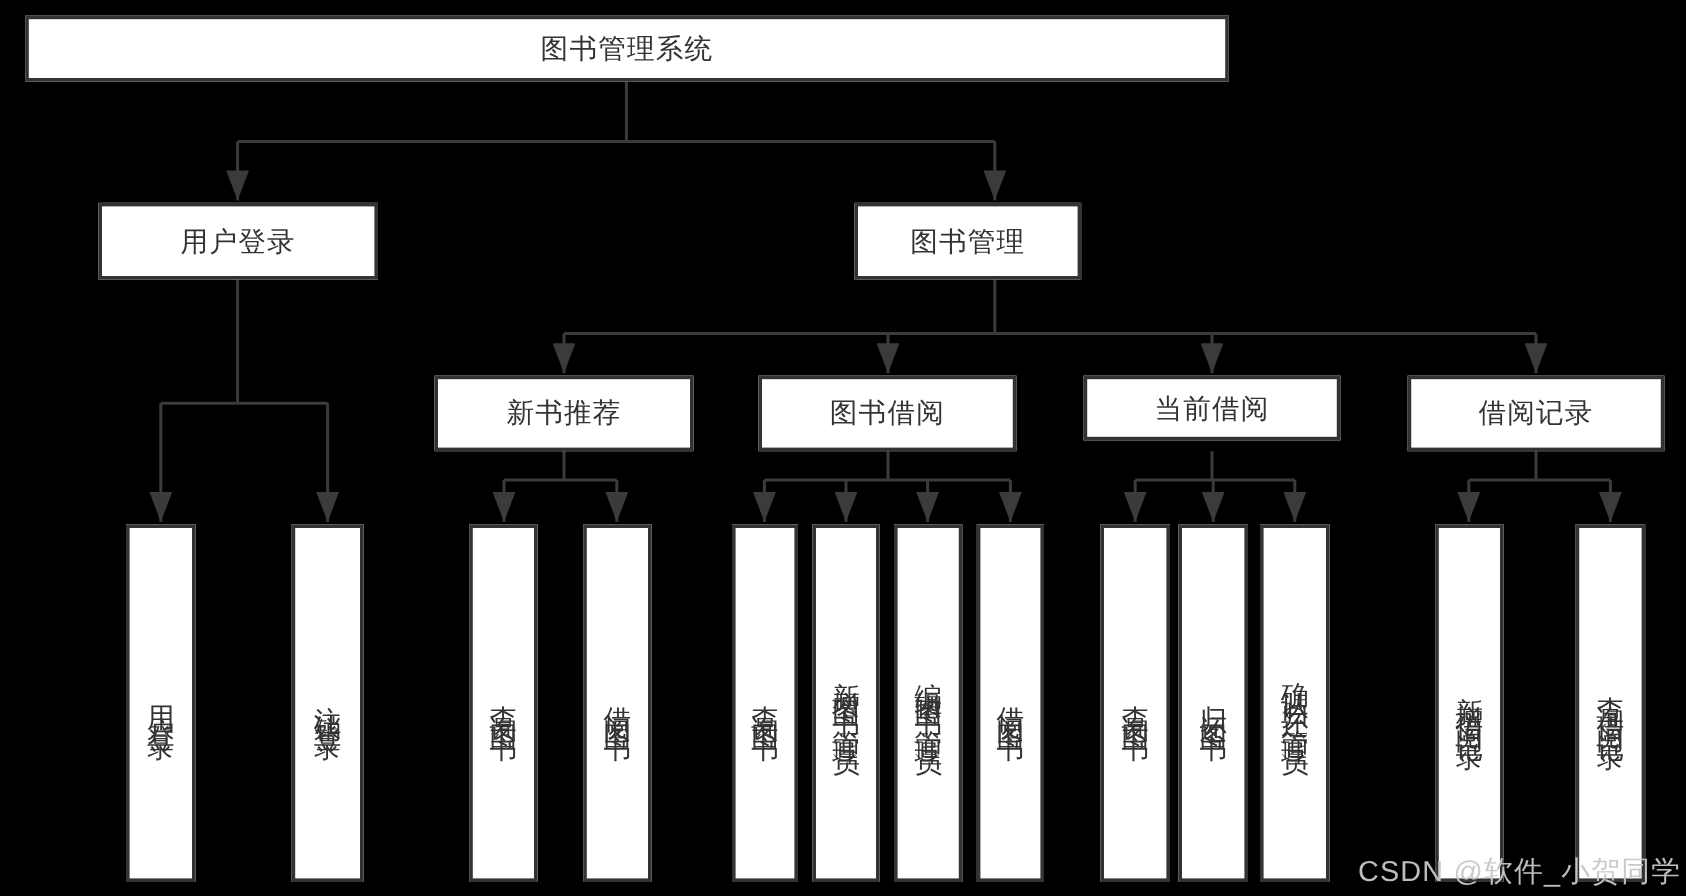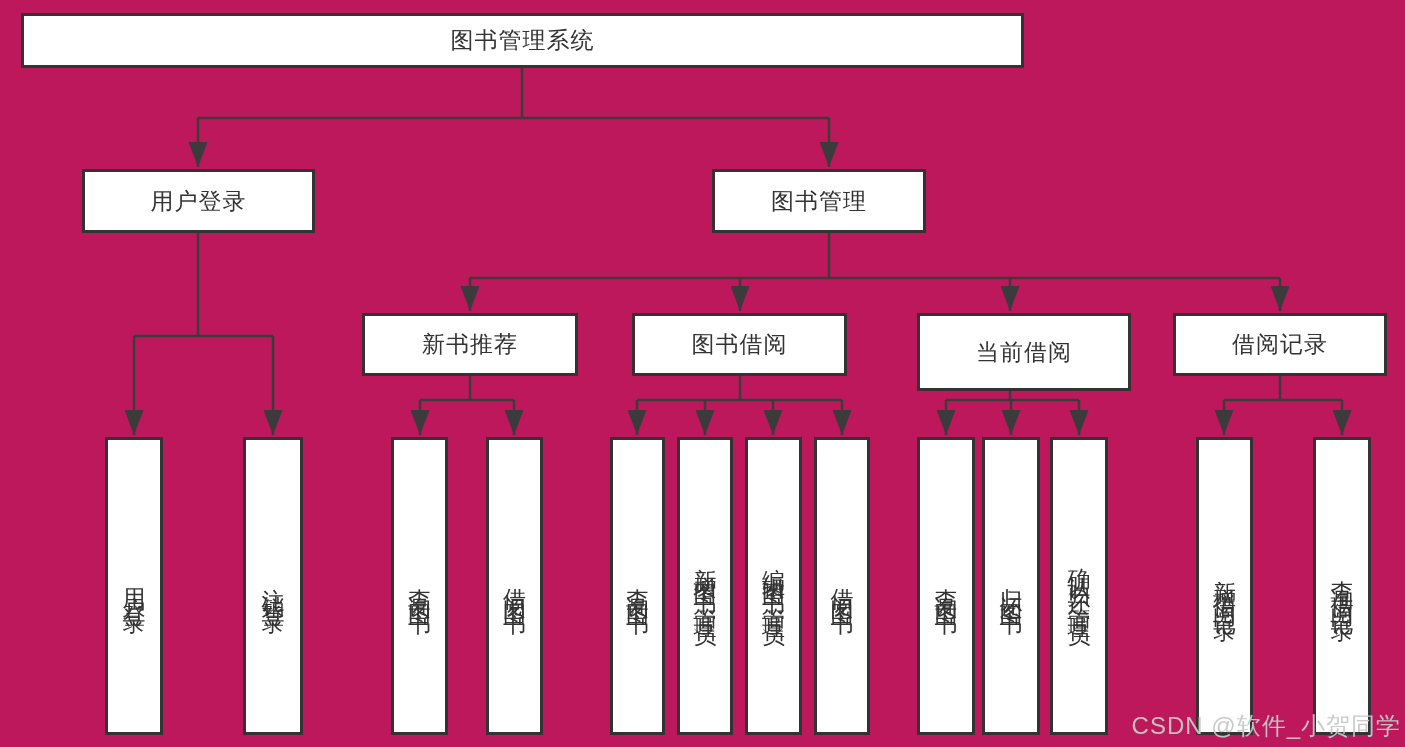--- a/index.html
+++ b/index.html
@@ -1,40 +1,40 @@
 <!DOCTYPE html>
 <html><head>
 <meta charset="utf-8">
 <style>
   html,body{margin:0;padding:0;background:#ffffff;}
   #canvas{
-    position:relative;width:1405px;height:747px;background:#be185d;overflow:hidden;
+    position:relative;width:1405px;height:747px;background:#000000;overflow:hidden;
     font-family:"Liberation Sans","DejaVu Sans",sans-serif;color:#333333;
   }
   #wires{position:absolute;left:0;top:0;width:1405px;height:747px;}
   .node{
     position:absolute;box-sizing:border-box;border:3px solid #333333;background:#ffffff;
     display:flex;align-items:center;justify-content:center;
     font-size:23px;letter-spacing:1px;color:#333333;
   }
   .hbox{z-index:2;}
   .vbox{top:437px;height:298px;z-index:2;}
   .vbox .vlabel{
     writing-mode:vertical-rl;text-orientation:mixed;
     letter-spacing:8px;line-height:1;white-space:nowrap;
   }
   
   .n-root   {left:21px;  top:13px;  width:1003px;height:55px;}
   
   .n-login  {left:82px;  top:169px; width:233px; height:64px;}
-  .n-mgmt   {left:712px; top:169px; width:214px; height:64px;}
+  .n-mgmt   {left:712px; top:169px; width:189px; height:64px;}
   
   .n-newbook{left:362px; top:313px; width:216px; height:63px;}
   .n-borrow {left:632px; top:313px; width:215px; height:63px;}
-  .n-current{left:903px; top:313px; width:214px; height:78px;margin-left:14px;}
+  .n-current{left:903px; top:313px; width:214px; height:54px;}
   .n-records{left:1173px;top:313px; width:214px; height:63px;}
   
   .n-l1a{left:105px; width:58px;}
   .n-l1b{left:243px; width:60px;}
   .n-l2a{left:391px; width:57px;}
   .n-l2b{left:486px; width:57px;}
   .n-l3a{left:610px; width:55px;}
   .n-l3b{left:677px; width:56px;}
   .n-l3c{left:745px; width:57px;}
   .n-l3d{left:814px; width:56px;}

